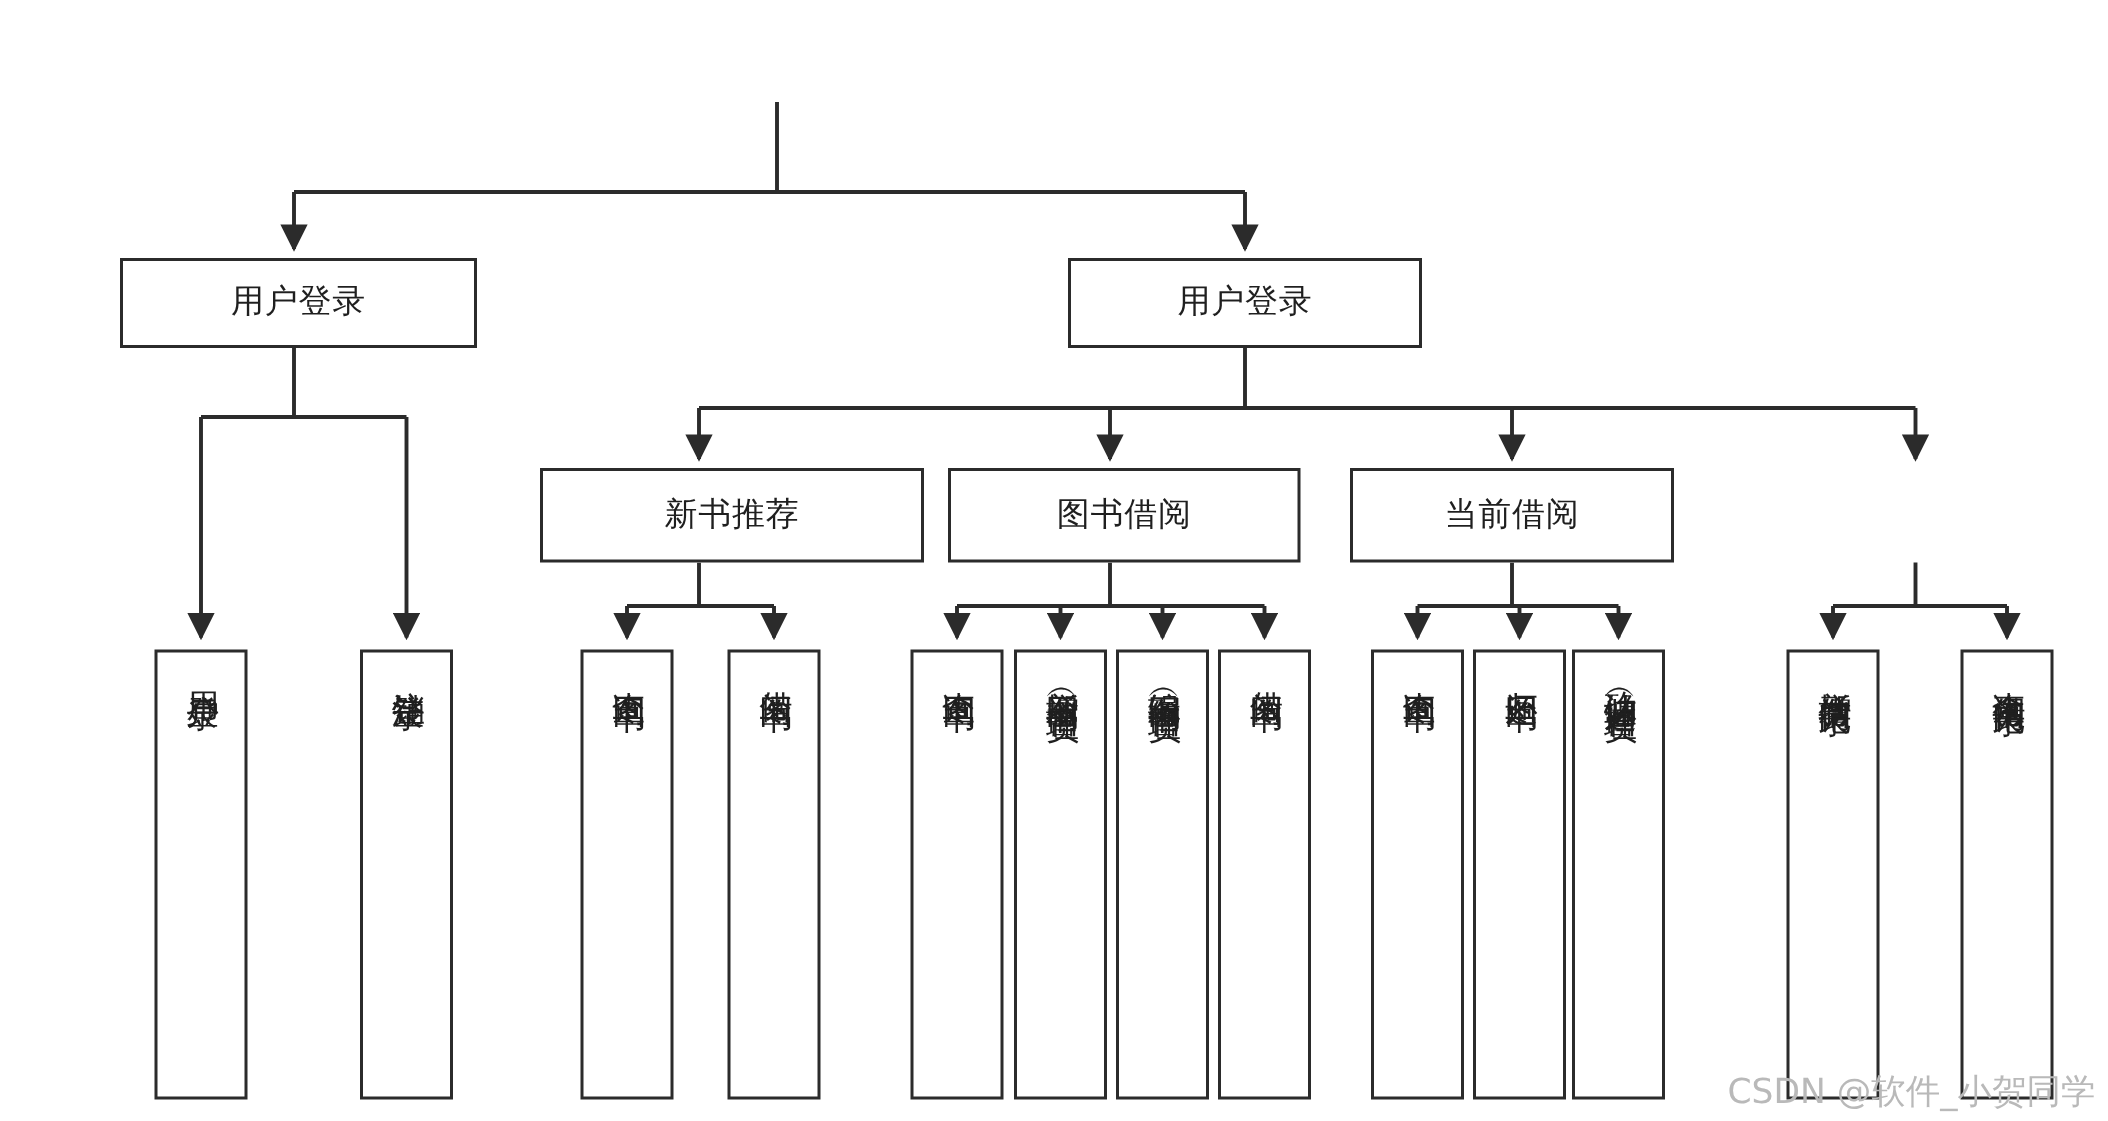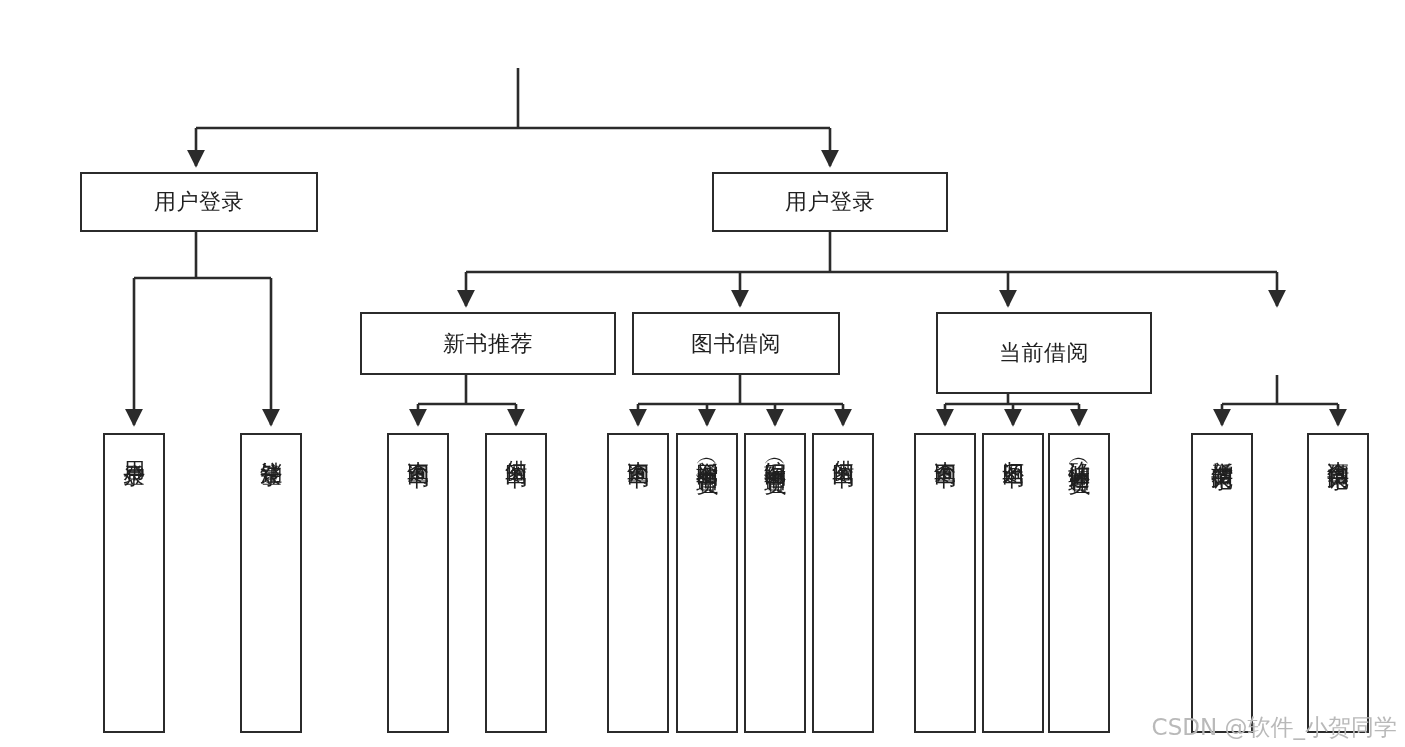--- a/index.html
+++ b/index.html
@@ -134,24 +134,24 @@
   <div class="node horizontal" style="left:80px; top:172px; width:238px; height:60px;">
     <span class="label">用户登录</span>
   </div>
   <div class="node horizontal" style="left:712px; top:172px; width:236px; height:60px;">
     <span class="label">用户登录</span>
   </div>
 
   <div class="node horizontal" style="left:360px; top:312px; width:256px; height:63px;">
     <span class="label">新书推荐</span>
   </div>
-  <div class="node horizontal" style="left:632px; top:312px; width:208px; height:63px;">
+  <div class="node horizontal" style="left:632px; top:312px; width:235px; height:63px;">
     <span class="label">图书借阅</span>
   </div>
-  <div class="node horizontal" style="left:900px; top:312px; width:216px; height:82px;margin-left:36px;">
+  <div class="node horizontal" style="left:900px; top:312px; width:216px; height:63px;">
     <span class="label">当前借阅</span>
   </div>
 
   <div class="node vertical" style="left:103px; top:433px; width:62px; height:300px;">
     <span class="label">用户登录</span>
   </div>
   <div class="node vertical" style="left:240px; top:433px; width:62px; height:300px;">
     <span class="label">注销登录</span>
   </div>
 

